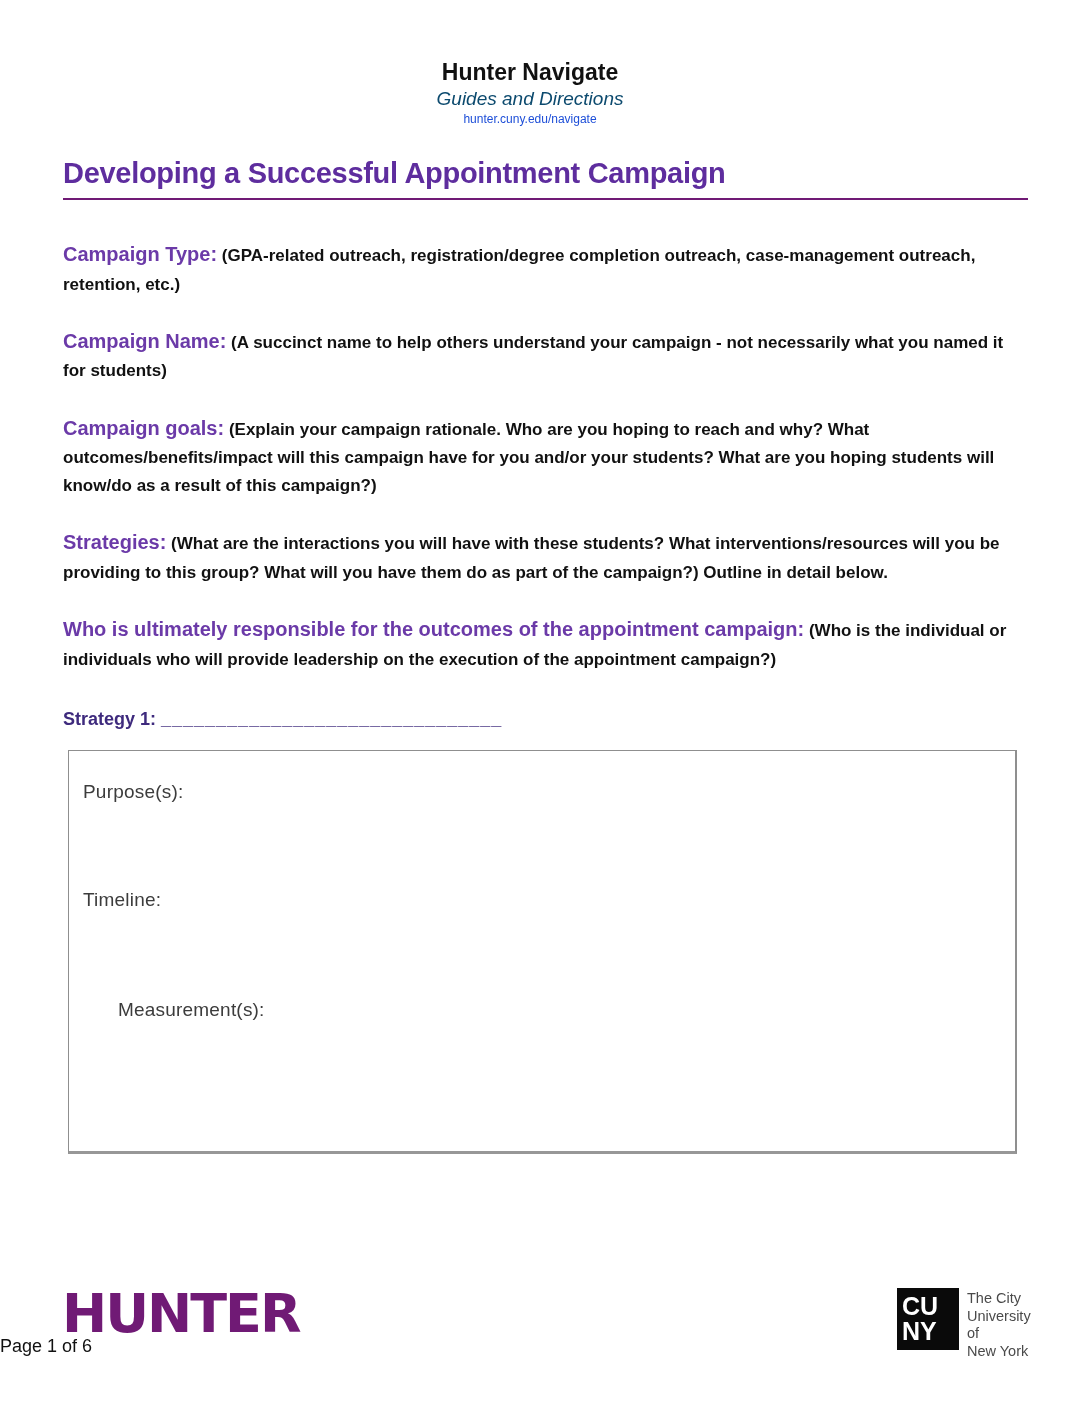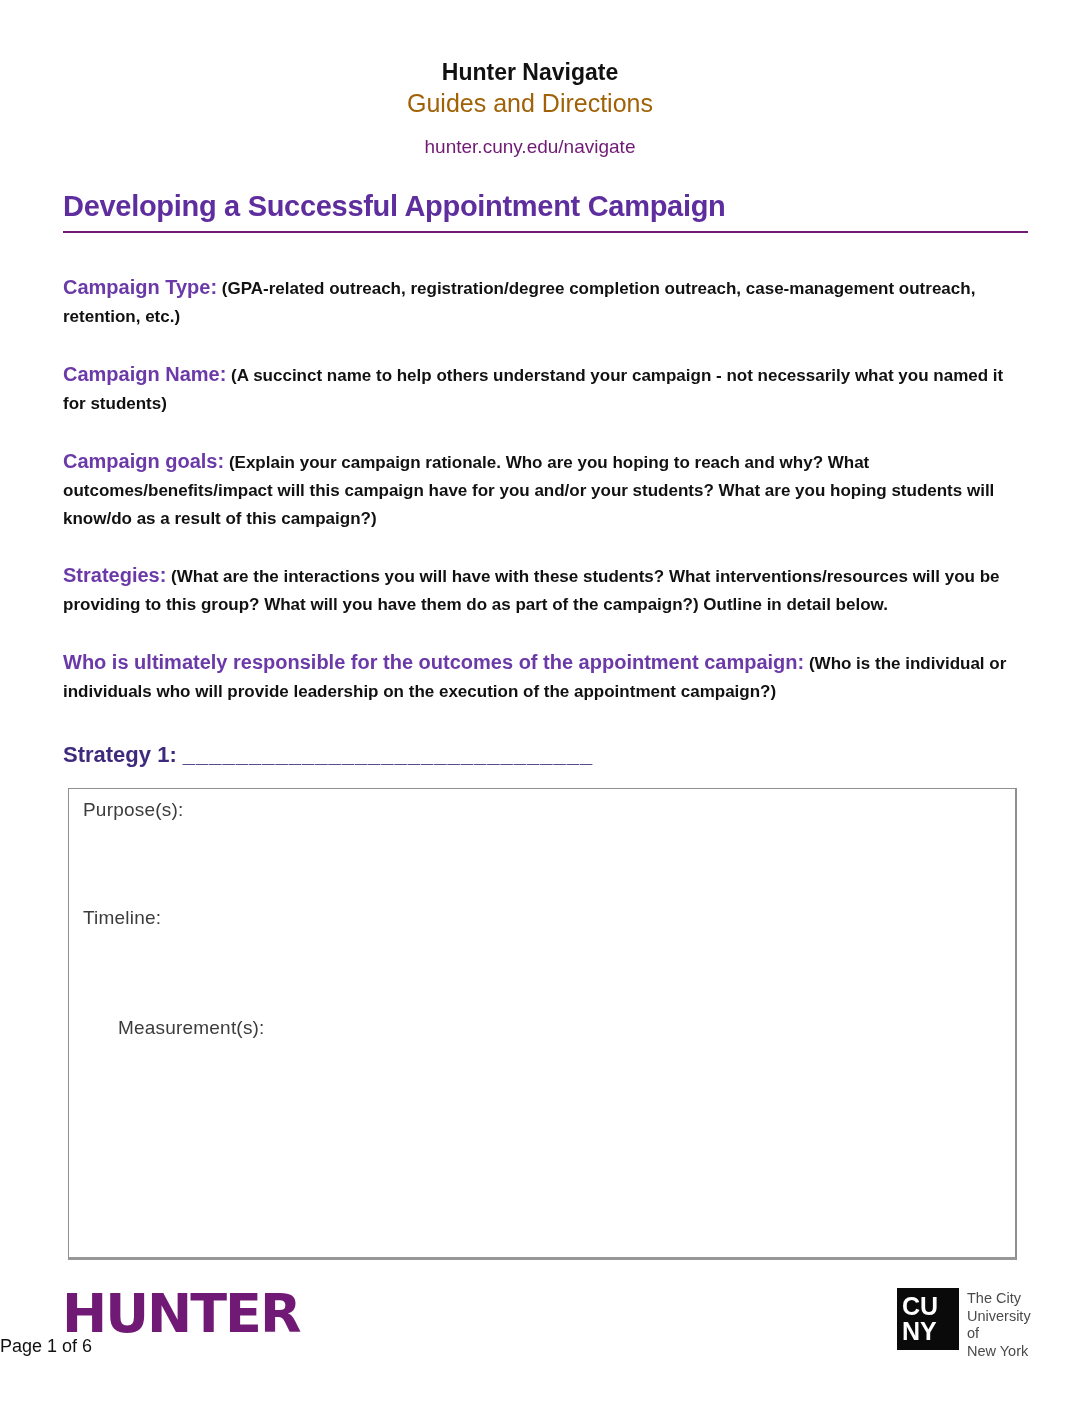--- a/index.html
+++ b/index.html
@@ -14,22 +14,22 @@
     overflow: hidden;
   }
 
   
   .header {
     padding: 58px 88px 0 60px;
     text-align: center;
     line-height: 1.28;
   }
   .header .h-line1 { font-size: 23px; font-weight: bold; color: #111; }
-  .header .h-line2 { font-size: 25px; color: #a16207; }
-  .header .h-line3 { font-size: 19px; color: #701a75; margin-top: 16px; }
+  .header .h-line2 { font-size: 19px; font-style: italic; color: #0c4a6e; }
+  .header .h-line3 { font-size: 12px; color: #1d4ed8; }
 
   
   .title-wrap { margin: 30px 60px 0 63px; border-bottom: 2px solid #701a75; padding-bottom: 8px; }
   .doc-title {
     font-size: 29px;
     font-weight: bold;
     color: #5e2d9e;
     letter-spacing: -0.3px;
   }
 
@@ -42,36 +42,36 @@
     font-weight: bold;
   }
   .section .sec-desc {
     color: #111;
     font-weight: 600;
   }
 
   
   .strategy-heading {
     margin: 36px 60px 0 63px;
-    font-size: 22px;
+    font-size: 18px;
     font-weight: bold;
     color: #3e2a7d;
   }
   .strategy-heading .blank { letter-spacing: 1px; }
 
   
   .strategy-box {
     margin: 20px 0 0 68px;
     width: 949px;
-    height: 472px;
+    height: 404px;
     border: 1px solid #8f8f8f;
     border-right: 2px solid #8f8f8f;
     border-bottom: 3px solid #979797;
     background: #ffffff;
-    padding: 8px 14px;
+    padding: 28px 14px;
   }
   .box-field {
     font-size: 19px;
     color: #3c3c3c;
     letter-spacing: 0.2px;
   }
   .box-field.f1 { margin-top: 2px; }
   .box-field.f2 { margin-top: 86px; }
   .box-field.f3 { margin-top: 88px; margin-left: 35px; }
 

